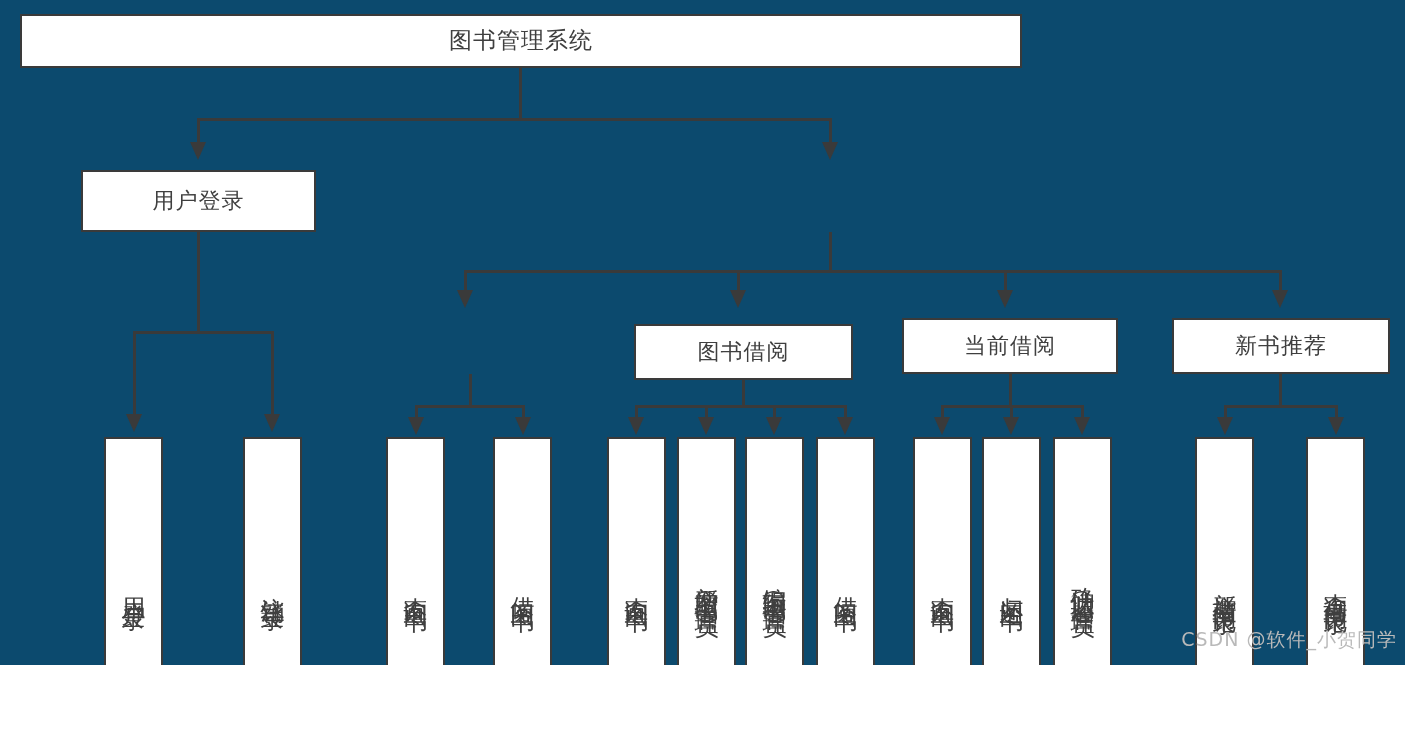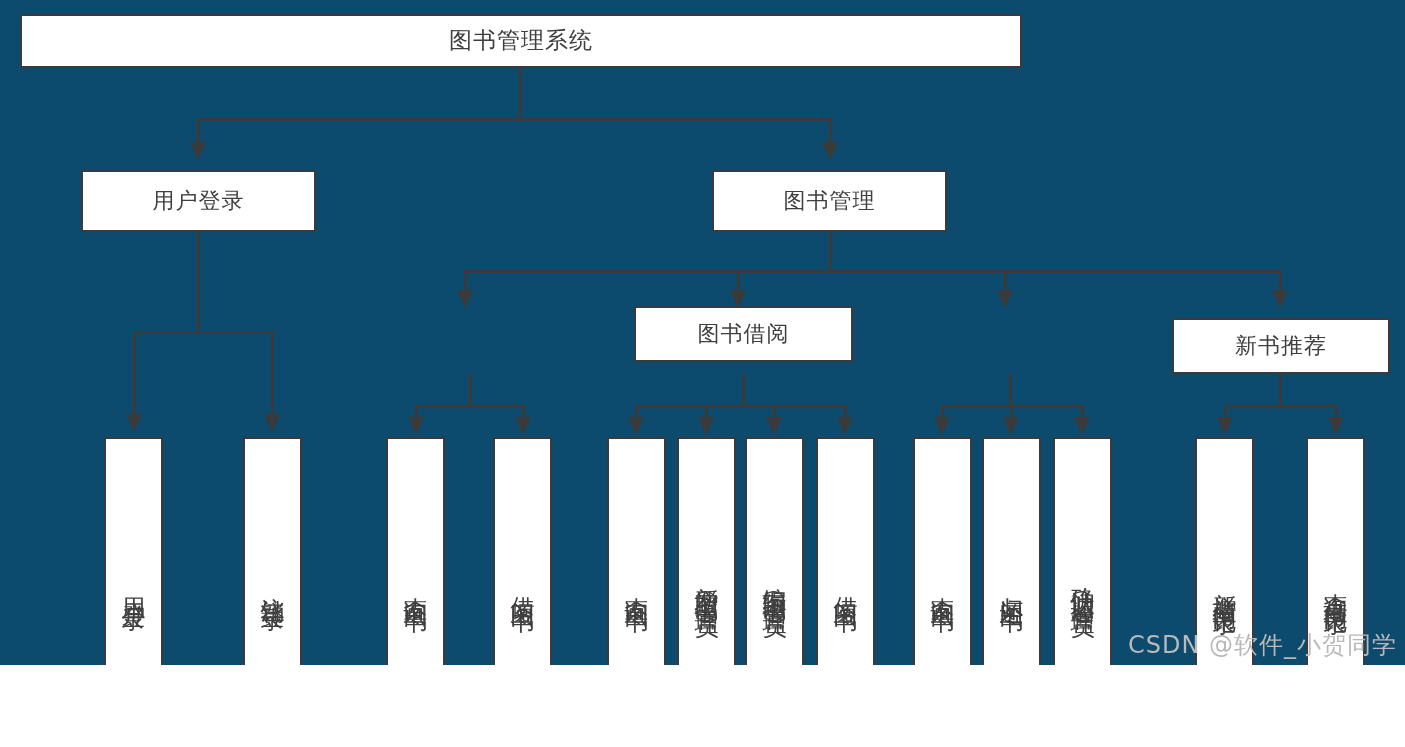--- a/index.html
+++ b/index.html
@@ -70,22 +70,22 @@
     width:0;height:0;
     border-left:8px solid transparent;
     border-right:8px solid transparent;
     border-top:18px solid #3a3a3a;
     z-index:2;
   }
   
   #watermark{
     position:absolute;
     right:8px;
-    bottom:4px;
-    font-size:24px;
+    bottom:12px;
+    font-size:19px;
     color:#b9b9b9;
     letter-spacing:1px;
     white-space:nowrap;
     z-index:5;
     font-family:"DejaVu Sans","Liberation Sans",sans-serif;
   }
 </style>
 </head>
 <body>
 
@@ -102,23 +102,20 @@
   <div class="vline" style="left:197px;top:118px;height:26px;"></div>
   <div class="arrow" style="left:190px;top:142px;"></div>
 
   <div class="vline" style="left:829px;top:118px;height:26px;"></div>
   <div class="arrow" style="left:822px;top:142px;"></div>
 
   <div class="node h" style="left:81px;top:170px;width:235px;height:62px;">
     <span class="lbl">用户登录</span>
   </div>
 
-  <div class="node h" style="left:712px;top:170px;width:235px;height:62px;">
-    <span class="lbl">图书管理</span>
-  </div>
 
   <div class="vline" style="left:197px;top:232px;height:101px;"></div>
   <div class="hline" style="left:133px;top:331px;width:140px;"></div>
   <div class="vline" style="left:133px;top:331px;height:85px;"></div>
   <div class="arrow" style="left:126px;top:414px;"></div>
   <div class="vline" style="left:271px;top:331px;height:85px;"></div>
   <div class="arrow" style="left:264px;top:414px;"></div>
 
   <div class="vline" style="left:829px;top:232px;height:40px;"></div>
   <div class="hline" style="left:464px;top:270px;width:818px;"></div>
@@ -128,22 +125,25 @@
 
   <div class="vline" style="left:737px;top:270px;height:22px;"></div>
   <div class="arrow" style="left:730px;top:290px;"></div>
 
   <div class="vline" style="left:1004px;top:270px;height:22px;"></div>
   <div class="arrow" style="left:997px;top:290px;"></div>
 
   <div class="vline" style="left:1279px;top:270px;height:22px;"></div>
   <div class="arrow" style="left:1272px;top:290px;"></div>
 
-  <div class="node h" style="left:634px;top:306px;width:219px;height:56px;justify-content:center;">
+  <div class="node h" style="left:634px;top:324px;width:219px;height:56px;justify-content:center;">
     <span class="lbl">图书借阅</span>
+  </div>
+  <div class="node h" style="left:902px;top:318px;width:216px;height:56px;">
+    <span class="lbl">当前借阅</span>
   </div>
   <div class="node h" style="left:1172px;top:318px;width:218px;height:56px;">
     <span class="lbl">新书推荐</span>
   </div>
 
   <div class="vline" style="left:469px;top:374px;height:33px;"></div>
   <div class="hline" style="left:415px;top:405px;width:110px;"></div>
   <div class="vline" style="left:415px;top:405px;height:14px;"></div>
   <div class="arrow" style="left:408px;top:417px;"></div>
   <div class="vline" style="left:522px;top:405px;height:14px;"></div>

